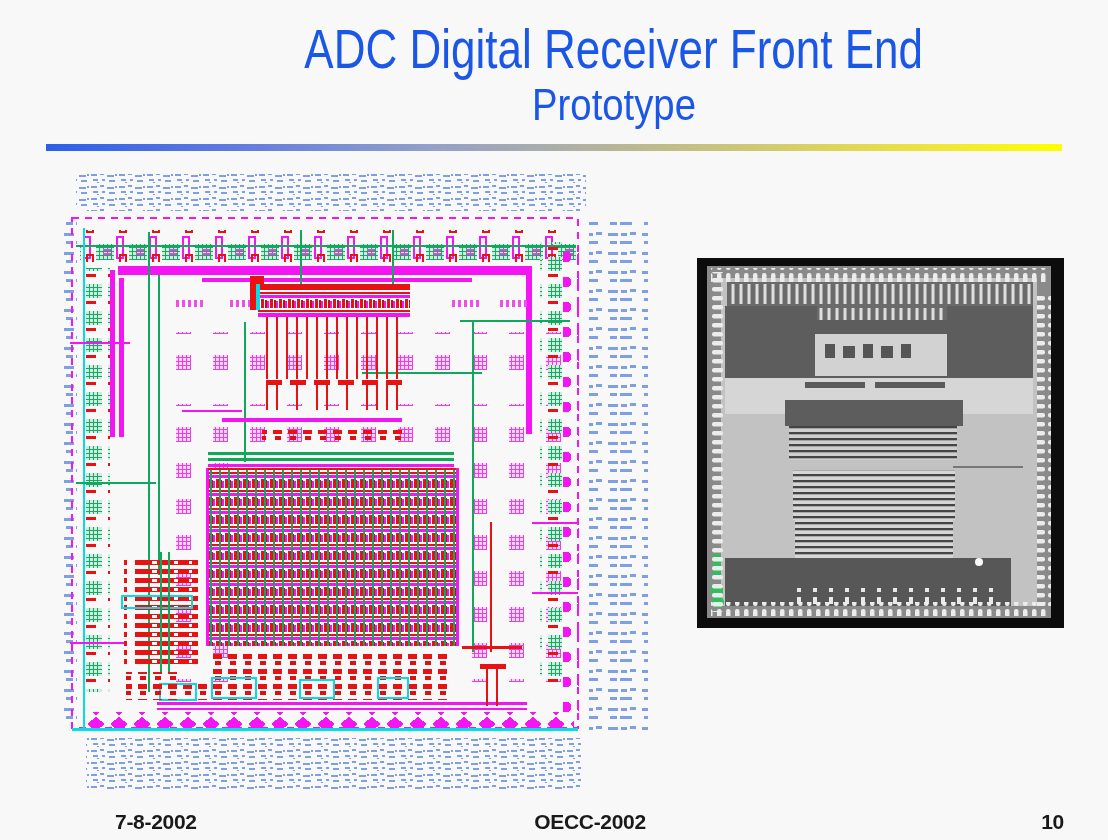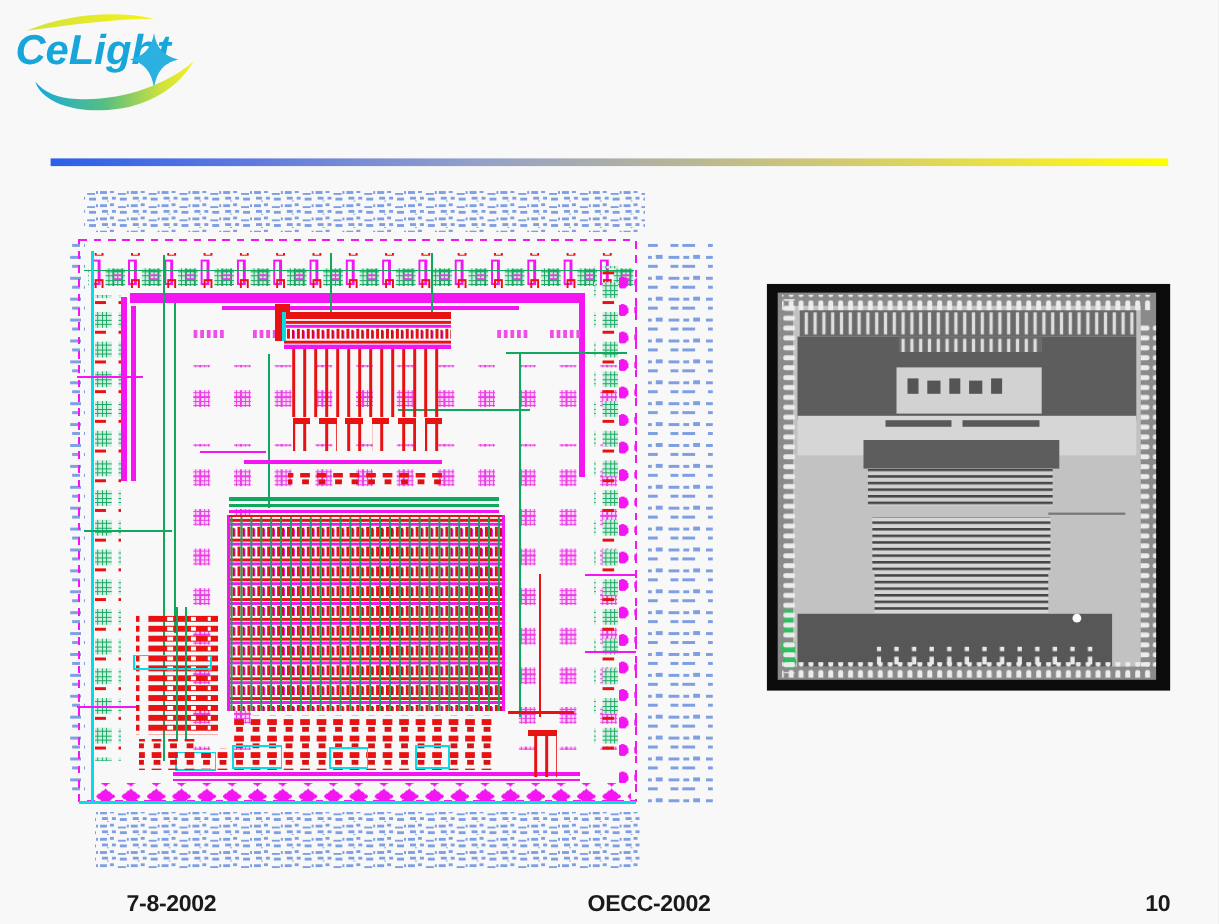--- a/index.html
+++ b/index.html
@@ -31,41 +31,25 @@
   .footer-text{position:absolute; top:810px; font-size:21px; color:#1a1a1a; letter-spacing:-0.3px;font-weight:bold;}
   .f-date{left:115px;}
   .f-conf{left:72px; width:1036px; text-align:center;}
   .f-page{right:44px;}
 </style>
 </head>
 <body>
 
 <div class="slide">
 
-  <div class="logo">
-    <svg width="188" height="108" viewBox="0 0 188 108">
-      <defs>
-        <linearGradient id="lg-swoosh" x1="0" y1="0" x2="1" y2="0">
-          <stop offset="0" stop-color="#15a9dc"></stop>
-            <stop offset="0.45" stop-color="#59bf7f"></stop>
-          <stop offset="0.8" stop-color="#cfe23c"></stop>
-            <stop offset="1" stop-color="#f4ef26"></stop>
-        </linearGradient>
-        <linearGradient id="lg-streak" x1="0" y1="0" x2="1" y2="0">
-          <stop offset="0" stop-color="#cfe23c"></stop>
-            <stop offset="1" stop-color="#f7f21a"></stop>
-        </linearGradient>
-      </defs>
-      <path d="M16 24 C 52 9, 96 5, 132 13 C 96 13, 52 19, 16 24 Z" fill="url(#lg-streak)"></path>
-      <text x="6" y="54" font-size="38" font-style="italic" font-weight="bold" fill="#17a6d9" style="font-family:'Liberation Sans',sans-serif;">CeLight</text>
-      <path d="M132 26 Q135 46 154 50 Q135 54 132 76 Q129 54 110 50 Q129 46 132 26" fill="#2ab1e0"></path>
-      <path d="M168 52 C 142 74, 102 88, 62 86 C 44 85, 32 80, 24 70 C 30 88, 56 98, 90 96 C 126 94, 154 76, 168 52 Z" fill="url(#lg-swoosh)"></path>
-    </svg>
+
+  <div class="titlebox">
+    <span class="title">ADC Digital Receiver Front End</span>
+    <span class="subtitle">Prototype</span>
   </div>
-
 
   <div class="divider"></div>
 
   <div class="layout-fig">
   <svg width="586" height="623" viewBox="0 0 586 623" shape-rendering="crispEdges">
     <defs>
       <pattern id="bluenoise" width="28" height="12" patternUnits="userSpaceOnUse">
         <g fill="#7f9fe3">
           <rect x="1" y="2" width="6" height="2"></rect>
               <rect x="10" y="1" width="4" height="2"></rect>

